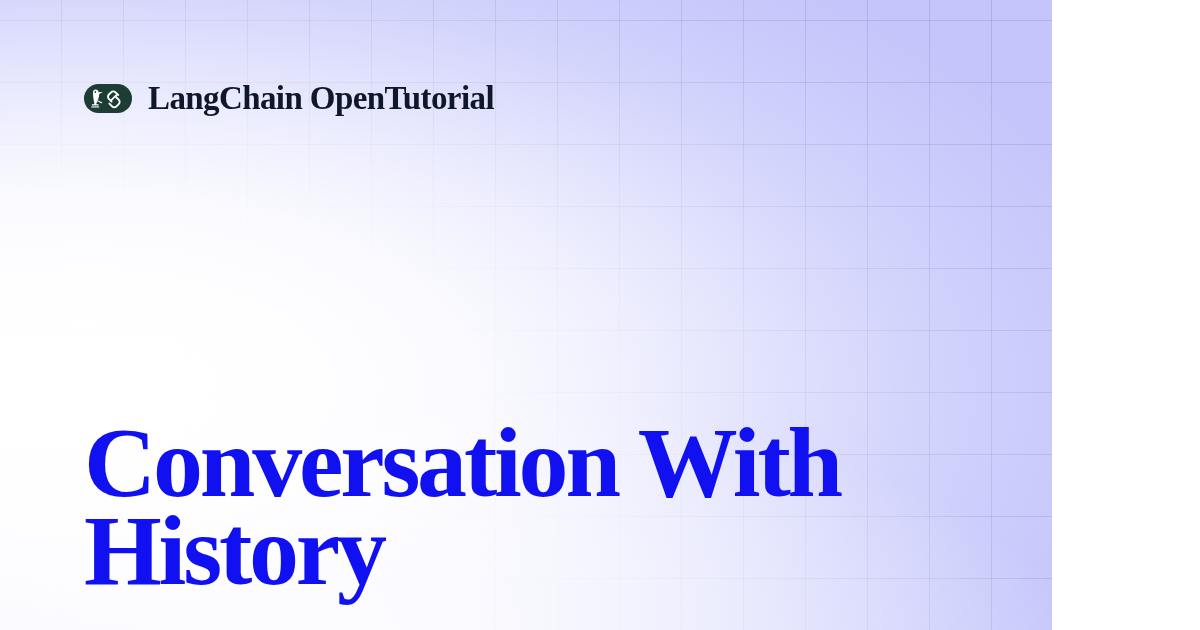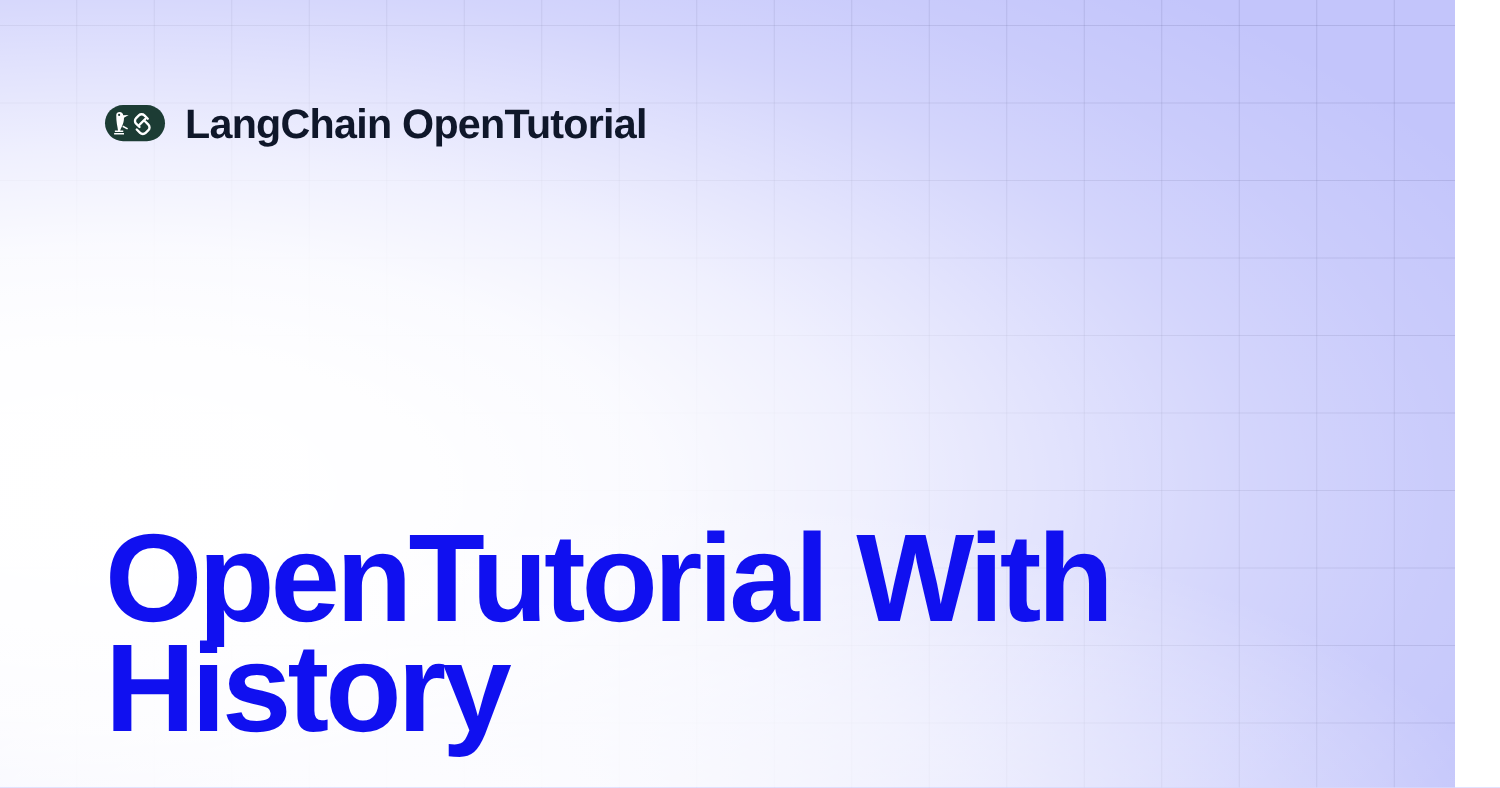--- a/index.html
+++ b/index.html
@@ -10,24 +10,25 @@
   body {
     width: 1200px;
     height: 630px;
     overflow: hidden;
     font-family: "Liberation Sans", sans-serif;
     background: #ffffff;
   }
 
   #card {
     position: relative;
-    width: 1164px;
+    width: 1052px;
     height: 630px;
     overflow: hidden;
     background: #c3c5fb;
+    font-family: Liberation Serif, serif;
   }
 
   
   .bg-layer {
     position: absolute;
     inset: 0;
     pointer-events: none;
   }
 
   
@@ -171,17 +172,17 @@
             <path d="M26.0 8.0 L 28.7 10.7 A 3.1 3.1 0 0 1 28.7 15.1 L 26.5 17.3 A 3.1 3.1 0 0 1 22.1 17.3 L 19.4 14.6"></path>
           </g>
           <g stroke="#ffffff" stroke-width="1.7" stroke-linecap="round">
             <line x1="21.3" y1="11.1" x2="26.3" y2="6.1"></line>
           </g>
         </svg>
       </span>
       <span id="brand-name">LangChain OpenTutorial</span>
     </div>
 
-    <h1 id="headline">OpenTutorial With
+    <h1 id="headline">Conversation With
 History</h1>
 
   </div>
 </div>
 
 </body></html>

